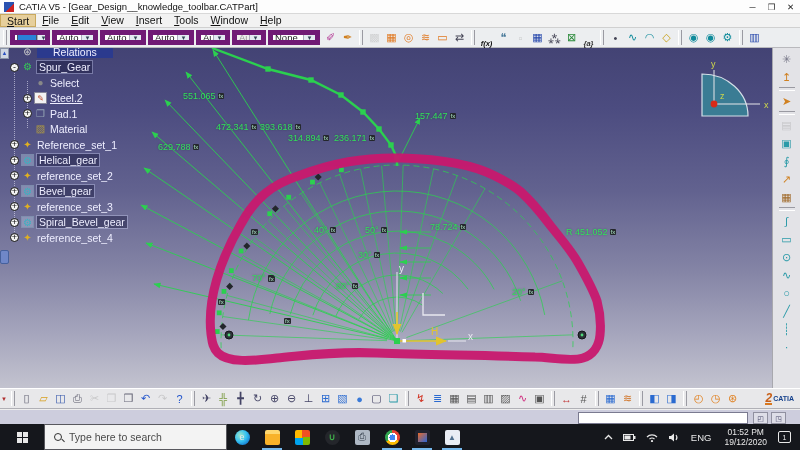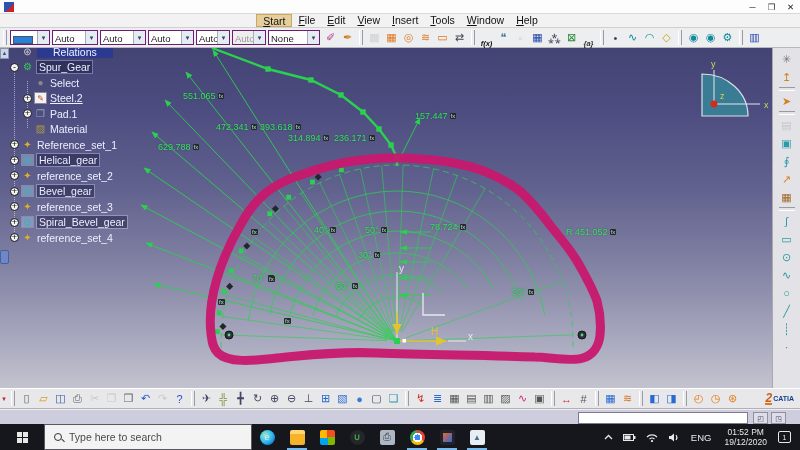--- a/index.html
+++ b/index.html
@@ -11,33 +11,33 @@
   #titlebar { position:absolute; left:0; top:0; width:800px; height:14px;
     background:#fdfdfd; border-bottom:1px solid #d8d8d8; display:flex; align-items:center; }
   .appico { width:10px; height:10px; margin:0 5px 0 4px;
     background:linear-gradient(135deg,#2a52b0 58%,#cc2222 58%); }
   #title-text { font-size:9.5px; color:#111; }
   #win-controls { margin-left:auto; display:flex; }
   #win-controls span { width:19px; text-align:center; font-size:8.5px; color:#222; cursor:default; }
 
   
   #menubar { position:absolute; left:0; top:14px; width:800px; height:14px;
-    background:#f2f2f2; border-bottom:1px solid #d0d0d0; display:flex; align-items:center;
+    background:#f2f2f2; border-bottom:1px solid #d0d0d0; display:flex; 
     font-size:10.5px; color:#111;flex-direction:column; }
   .menu-item { padding:0 6px; height:13px; line-height:13px; }
   .menu-item.active { background:#e6cf9c; border:1px solid #c9a95f; }
   #doc-controls { margin-left:auto; display:flex; }
   #doc-controls span { width:14px; text-align:center; font-size:7.5px; color:#555; }
 
   
   #toolbar-top { position:absolute; left:0; top:28px; width:800px; height:20px;
     background:#eceef0; border-bottom:1px solid #b9b9bd; display:flex; align-items:center; }
   .hdl { width:4px; height:15px; border-left:1px solid #ffffff; border-right:1px solid #9a9aa2; margin:0 3px; }
-  .combo { height:15px; background:#fff; border:1px solid #701a75; display:inline-flex;
-    align-items:flex-end; font-size:9.5px; color:#222; margin-right:2px; overflow:hidden; white-space:nowrap; }
+  .combo { height:15px; background:#fff; border:5px solid #701a75; display:inline-flex;
+    align-items:center; font-size:9.5px; color:#222; margin-right:2px; overflow:hidden; white-space:nowrap; }
   .combo .val { padding:0 2px; overflow:hidden; }
   .combo .ar { width:12px; height:13px; margin-left:auto; background:#e4ebf2; border-left:1px solid #aab;
     font-size:7px; text-align:center; line-height:13px; color:#345; flex:none; }
   .combo.disabled { background:#eee; color:#999; }
   .swatch { width:20px; height:8px; background:#2a80d8; border:1px solid #456; margin-left:2px; flex:none; }
   .ic { width:17px; height:16px; display:inline-flex; align-items:center; justify-content:center;
     font-size:11px; border-radius:2px; flex:none; cursor:default; }
   .ic.dis { opacity:.4; filter:grayscale(1); }
   .ic.small-f { font-size:7.5px; font-weight:bold; font-style:italic;margin-top:11px; }
 
@@ -100,21 +100,21 @@
     background:#fff; border:1px solid #7a7a90; font-size:9px; padding:0 2px; }
   .sbtn { position:absolute; top:1.5px; width:15px; height:12px; background:#dedee8;
     border:1px solid #9090a0; font-size:7px; text-align:center; line-height:11px; color:#446; }
 
   
   #taskbar { position:absolute; left:0; top:424px; width:800px; height:26px; background:#15171c;
     display:flex; align-items:stretch; color:#e8e8e8; }
   #start-btn { width:44px; display:flex; align-items:center; justify-content:center; }
   .winlogo { display:grid; grid-template-columns:5px 5px; grid-template-rows:5px 5px; gap:1px; }
   .winlogo i { background:#e8e8e8; }
-  #search-box { width:208px; background:#f3f3f3; border:1px solid #58585e; display:flex;
+  #search-box { width:183px; background:#f3f3f3; border:1px solid #58585e; display:flex;
     align-items:center; color:#4a4a4a; font-size:10.5px; }
   .mag { position:relative; width:8px; height:8px; border:1.4px solid #333; border-radius:50%;
     margin:0 7px 0 9px; flex:none; }
   .mag::after { content:''; position:absolute; width:4px; height:1.4px; background:#333;
     right:-3.5px; bottom:-1px; transform:rotate(45deg); }
   .tbi { width:30px; position:relative; display:flex; align-items:center; justify-content:center; }
   .tbi .bar { position:absolute; bottom:0; left:5px; right:5px; height:2px; background:#76b9ed; }
   .chip { width:15px; height:15px; display:flex; align-items:center; justify-content:center; font-size:9px; }
   .chip.edge { border-radius:50%; background:radial-gradient(circle at 35% 35%,#9be5c9,#35c1f1 45%,#0b63c4 90%); }
   .chip.explorer { background:linear-gradient(180deg,#ffd76e 28%,#f8b22a 28%); border-radius:2px; }
@@ -134,20 +134,21 @@
   #action-center { position:relative; width:13px; height:12px; border:1.3px solid #e8e8e8;
     border-radius:2px; margin:0 9px 0 4px; font-size:7px; display:flex; align-items:center; justify-content:center; }
 </style>
 </head>
 <body>
 
 <div id="app">
 
   <div id="titlebar">
     <span class="appico"></span>
+    <span id="title-text">CATIA V5 - [Gear_Design__knowledge_toolbar.CATPart]</span>
     <div id="win-controls">
         <span>─</span>
         <span>❐</span>
         <span>✕</span>
       </div>
   </div>
 
   <div id="menubar">
     <div id="menu-items" style="display:flex">
         <span class="menu-item active"><u>S</u>tart</span>

